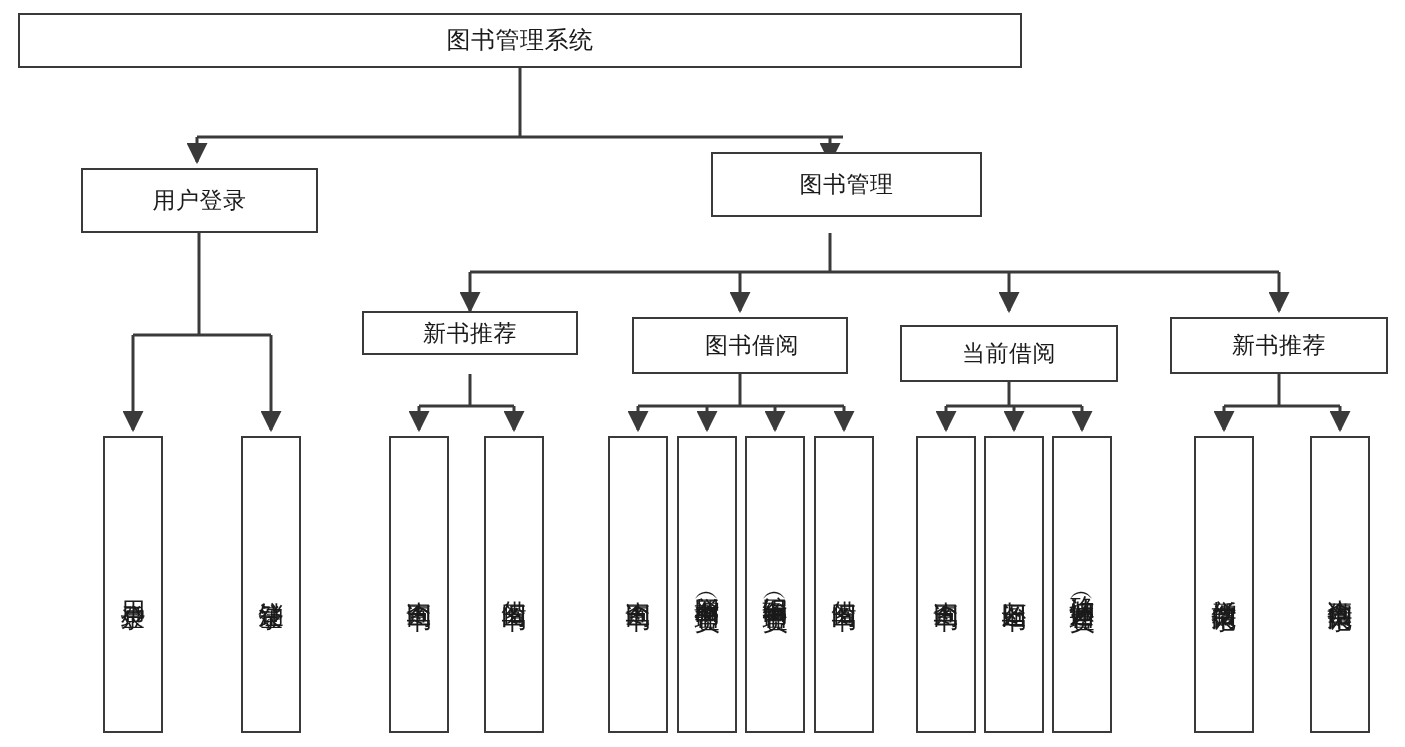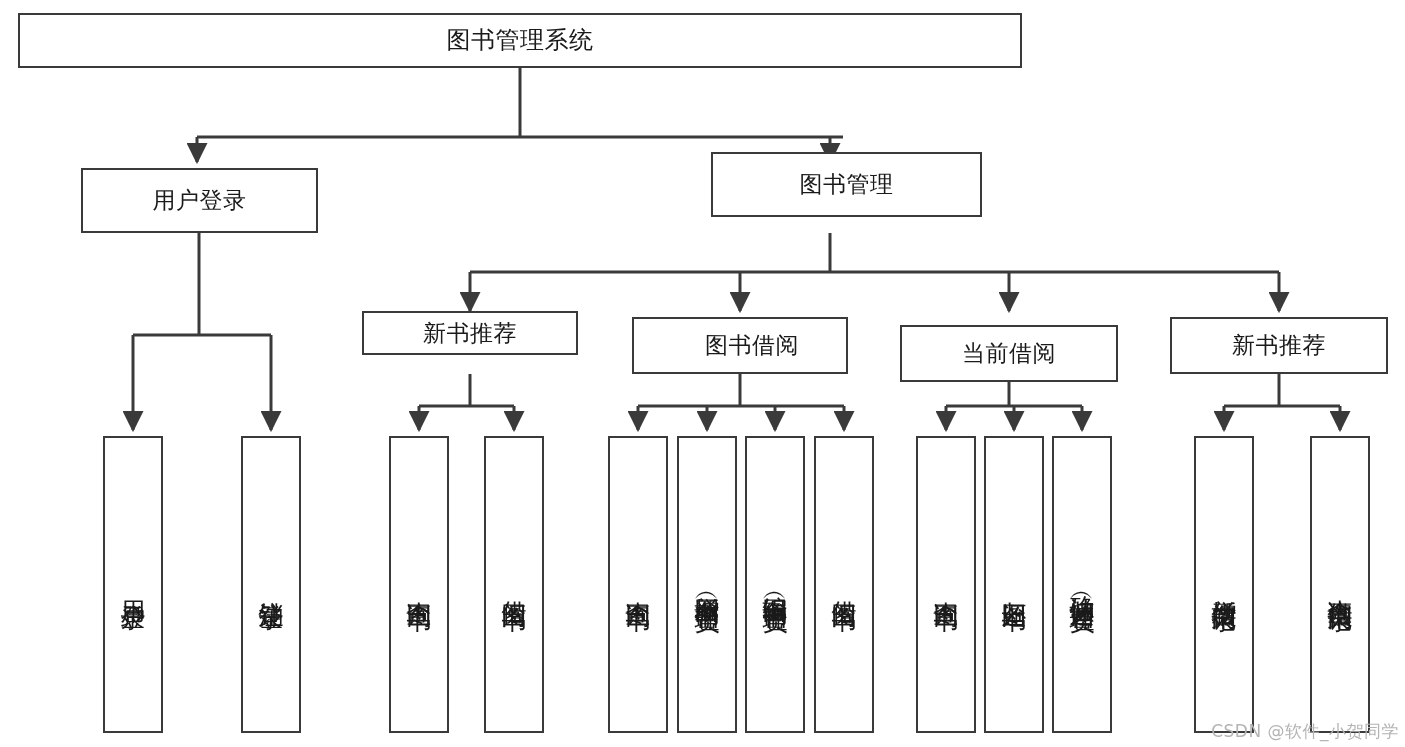--- a/index.html
+++ b/index.html
@@ -188,14 +188,13 @@
         <span class="node-label">确认归还（管理员）</span>
       </div>
       <div class="node vert" style="left: 1194px; top: 436px; width: 60px; height: 297px;">
         <span class="node-label">新增借阅记录</span>
       </div>
       <div class="node vert" style="left: 1310px; top: 436px; width: 60px; height: 297px;">
         <span class="node-label">查询借阅记录</span>
       </div>
     </div>
 
-  <div id="watermark">CSDN @软件_小贺同学</div>
 </div>
 
 </body></html>

